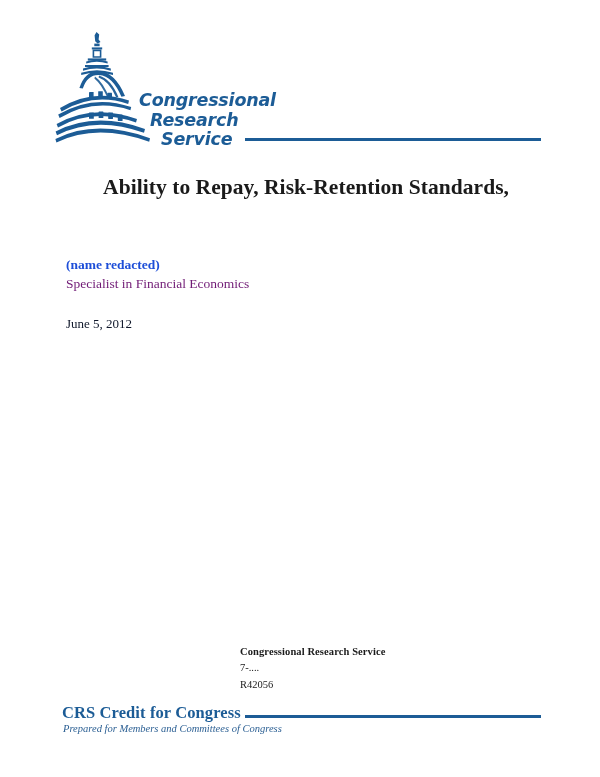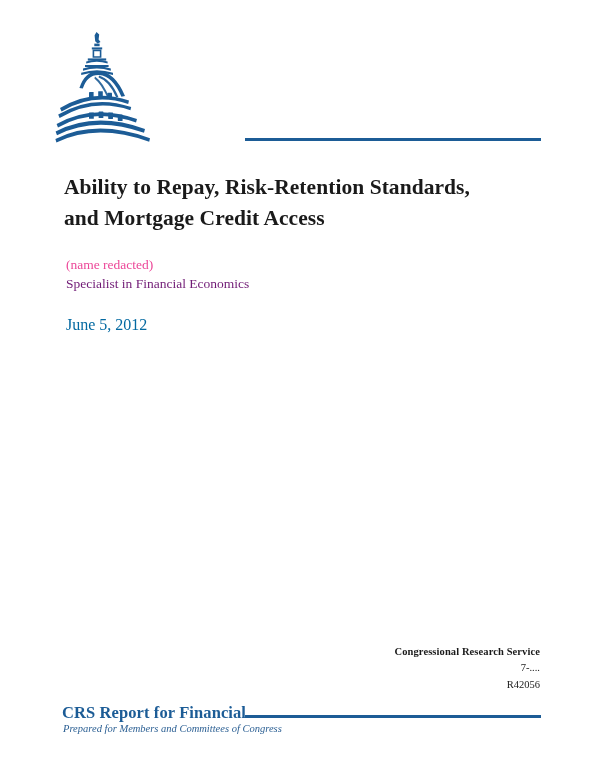--- a/index.html
+++ b/index.html
@@ -65,68 +65,69 @@
     left: 245px;
     top: 138px;
     width: 296px;
     height: 2.5px;
     background: #1c5c96;
   }
 
   
   .title-block {
     position: absolute;
-    left: 64px;
+    left: 49px;
     top: 172px;
     width: 460px;
+    text-align: right;
   }
   .doc-title {
     font-family: "Liberation Serif", serif;
     font-weight: bold;
     font-size: 21.5px;
     line-height: 1.42;
     color: #1a1a1a;
     margin: 0;
     letter-spacing: 0.05px;
   }
 
   
   .author-block {
     position: absolute;
     left: 66px;
     top: 256px;
     width: 440px;
   }
   .author-name {
     font-family: "Liberation Serif", serif;
-    font-weight: normal;
+    font-weight: bold;
     font-size: 13.5px;
     line-height: 1.35;
-    color: #ec4899;
+    color: #1d4ed8;
   }
   .author-role {
     font-family: "Liberation Serif", serif;
     font-size: 13.5px;
     line-height: 1.5;
     color: #701a75;
   }
   .doc-date {
     font-family: "Liberation Serif", serif;
-    font-size: 16px;
-    color: #0369a1;
+    font-size: 13px;
+    color: #0f172a;
     margin-top: 22px;
   }
 
   
   .footer-ident {
     position: absolute;
     right: 60px;
     top: 644px;
     width: 300px;
-    text-align: right;
+    text-align: left;
     font-family: "Liberation Serif", serif;
     color: #1a1a1a;
   }
   .fi-org {
     font-size: 10.5px;
     font-weight: bold;
     line-height: 1.55;
     letter-spacing: 0.1px;
   }
   .fi-line {
@@ -214,42 +215,46 @@
           <rect x="43.6" y="81.6" width="4.8" height="6.4" rx="0.4"></rect>
           <rect x="53.2" y="82.6" width="4.8" height="6.4" rx="0.4"></rect>
           <rect x="62.8" y="84.6" width="4.8" height="6.4" rx="0.4"></rect>
 
           <path d="M0.6 101.6 Q40.0 81.0 90.0 99.0 L89.0 102.8 Q40.6 85.4 2.0 105.2 Z"></path>
           <path d="M0.4 109.0 Q41.0 88.6 95.0 108.2 L94.2 111.8 Q41.4 93.0 1.4 112.6 Z"></path>
         </g>
       </svg>
     </div>
 
+    <div class="wordmark">
+      <span class="wm-line wm-1">Congressional</span>
+      <span class="wm-line wm-2">Research</span>
+      <span class="wm-line wm-3">Service</span>
+    </div>
 
     <div class="masthead-rule"></div>
   </div>
 
   <div class="title-block">
     <h1 class="doc-title">
       <span style="display: block;">Ability to Repay, Risk-Retention Standards,</span>
-      <span style="display: block;">and Mortgage Credit Access</span>
     </h1>
   </div>
 
   <div class="author-block">
     <div class="author-name">(name redacted)</div>
     <div class="author-role">Specialist in Financial Economics</div>
     <div class="doc-date">June 5, 2012</div>
   </div>
 
   <div class="footer-ident">
     <div class="fi-org">Congressional Research Service</div>
     <div class="fi-line">7-....</div>
     <div class="fi-line">R42056</div>
   </div>
 
   <div class="banner">
-    <div class="banner-title">CRS Report for Financial</div>
+    <div class="banner-title">CRS Credit for Congress</div>
     <div class="banner-rule"></div>
     <div class="banner-sub">Prepared for Members and Committees of Congress</div>
   </div>
 
 </div>
 
 </body></html>

